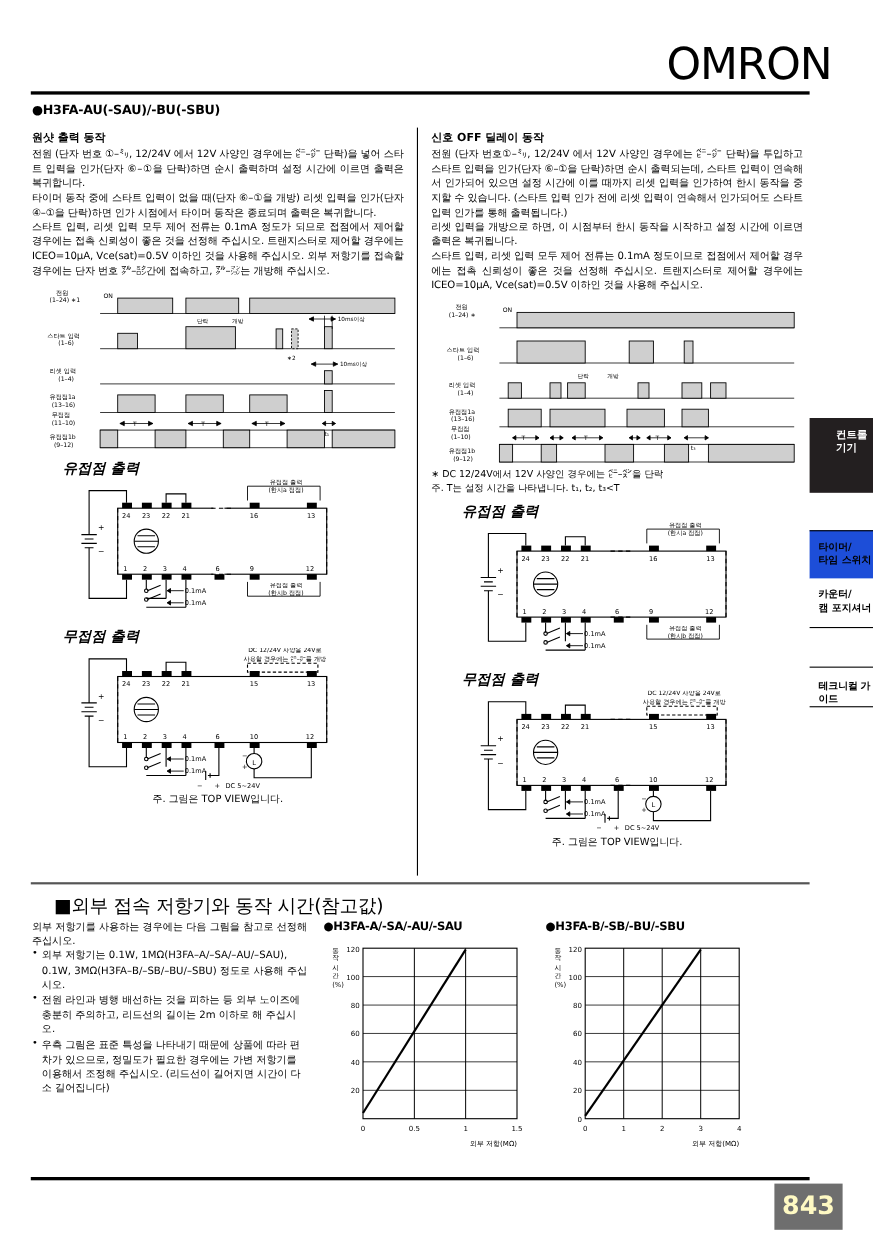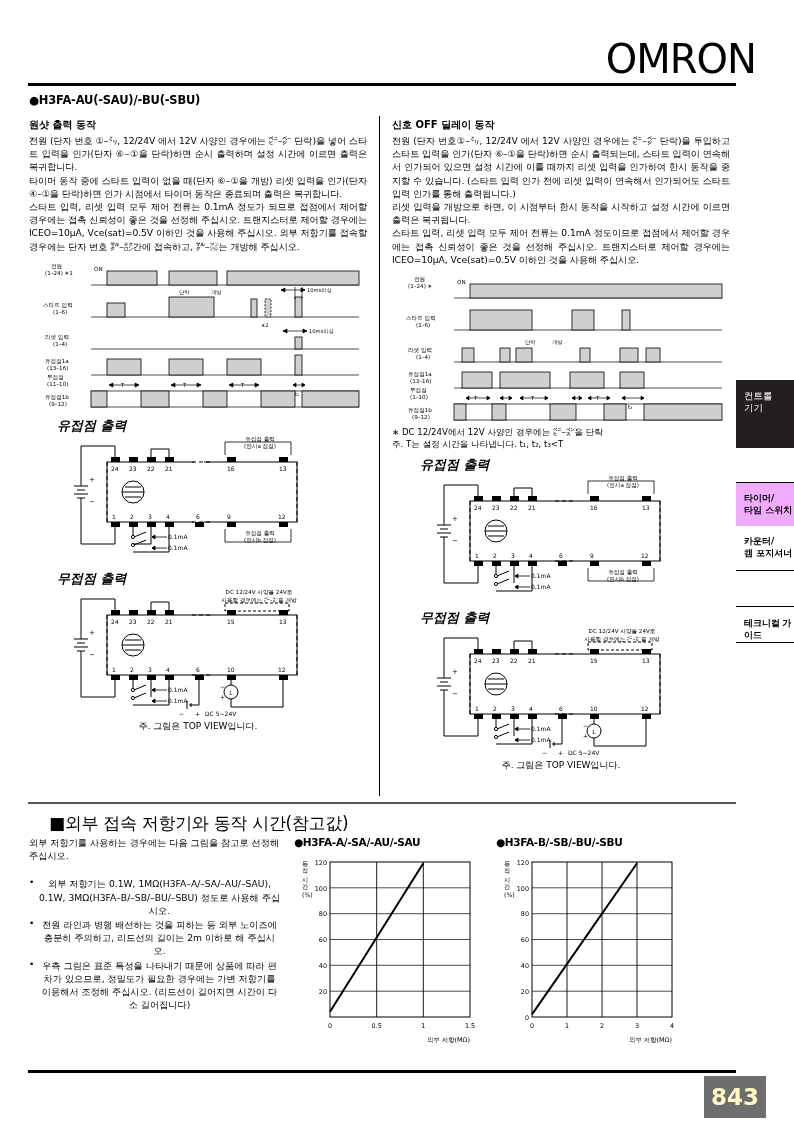--- a/index.html
+++ b/index.html
@@ -59,45 +59,45 @@
   
   .sec-rule {
     position: absolute; left: 28px; width: 708px; height: 2px; background: #555;
   }
   .section-head {
     position: absolute; left: 29px; top: 812px;
     font-size: 17px; font-weight: 400; letter-spacing: -0.3px; margin-left: 20px;
   }
   .bottom-left { position: absolute; left: 29px; top: 836px; width: 252px; }
   .bl-intro { font-size: 9.2px; line-height: 13.2px; }
-  .bl-bullets { list-style: none; margin-top: 15px; text-align: center; }
+  .bl-bullets { list-style: none; margin-top: 0; }
   .bl-bullets li {
     font-size: 9.2px; line-height: 13.2px; position: relative;
     padding-left: 9px; margin-bottom: 1px;
   }
   .bl-bullets li::before {
     content: "\2022"; position: absolute; left: 0; top: -1px; font-size: 9px;
   }
 
   .chart-box { position: absolute; top: 836px; }
   .chart-1 { left: 294px; }
   .chart-2 { left: 496px; }
   .chart-title { font-size: 10.5px; font-weight: 700; letter-spacing: -0.3px; margin-bottom: 4px; }
 
   
   .tabs { position: absolute; right: 0; top: 380px; width: 58px; }
   .tab-dark {
     background: #231f20; color: #fff;
-    font-size: 9.5px; font-weight: 400; line-height: 12px;
-    padding: 10px 0 14px 8px; height: 68px;
+    font-size: 9.5px; font-weight: 700; line-height: 12px;
+    padding: 10px 0 14px 24px; height: 68px;
   }
   .tab-gap { height: 34px; }
   .tab-sep { border-top: 1px solid #000; }
   .tab-grey {
-    background: #f0abfc; font-size: 9px; font-weight: 700; line-height: 12px;
+    background: #1d4ed8; font-size: 9px; font-weight: 700; line-height: 12px;
     padding: 9px 0 9px 8px; height: 44px;
   }
   .tab-plain {
     font-size: 9px; font-weight: 700; line-height: 12px;
     padding: 9px 0 9px 8px; height: 44px; background: #fff;
   }
   .tab-blank { height: 36px; background: #fff; }
   .tab-single {
     font-size: 9px; font-weight: 700; line-height: 12px;
     padding: 10px 0 10px 8px; height: 36px; background: #fff; font-family: Liberation Serif, serif;

